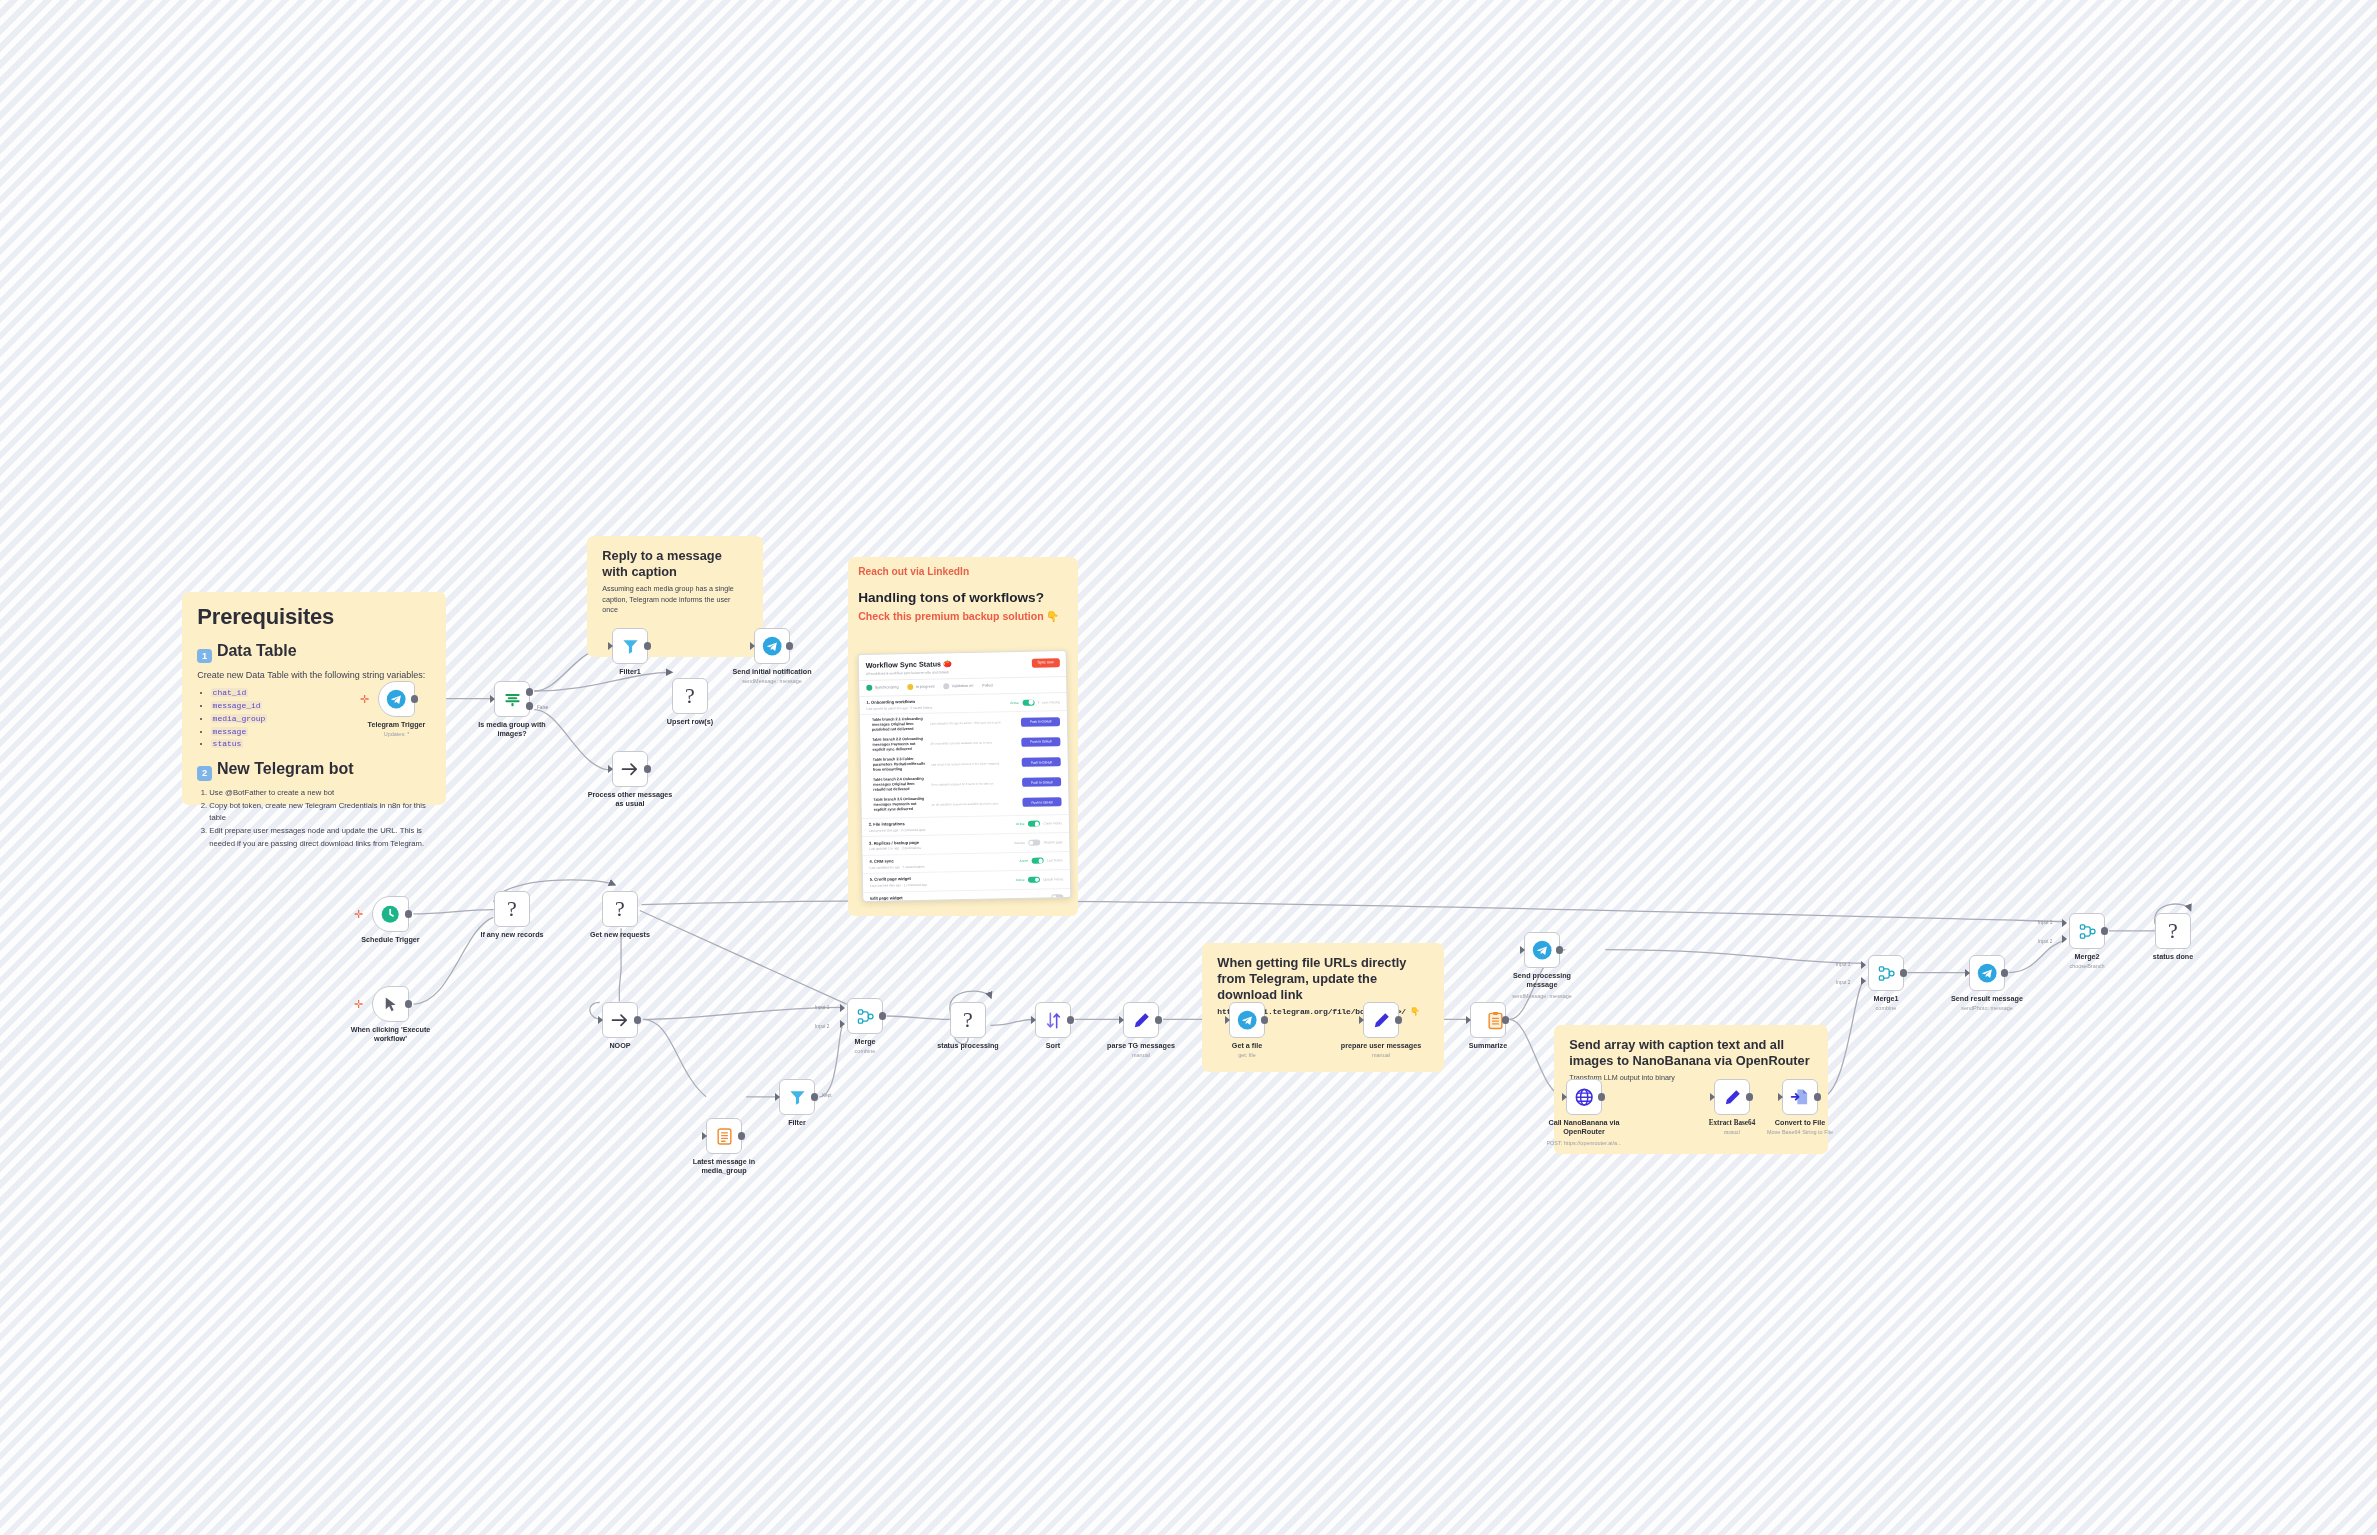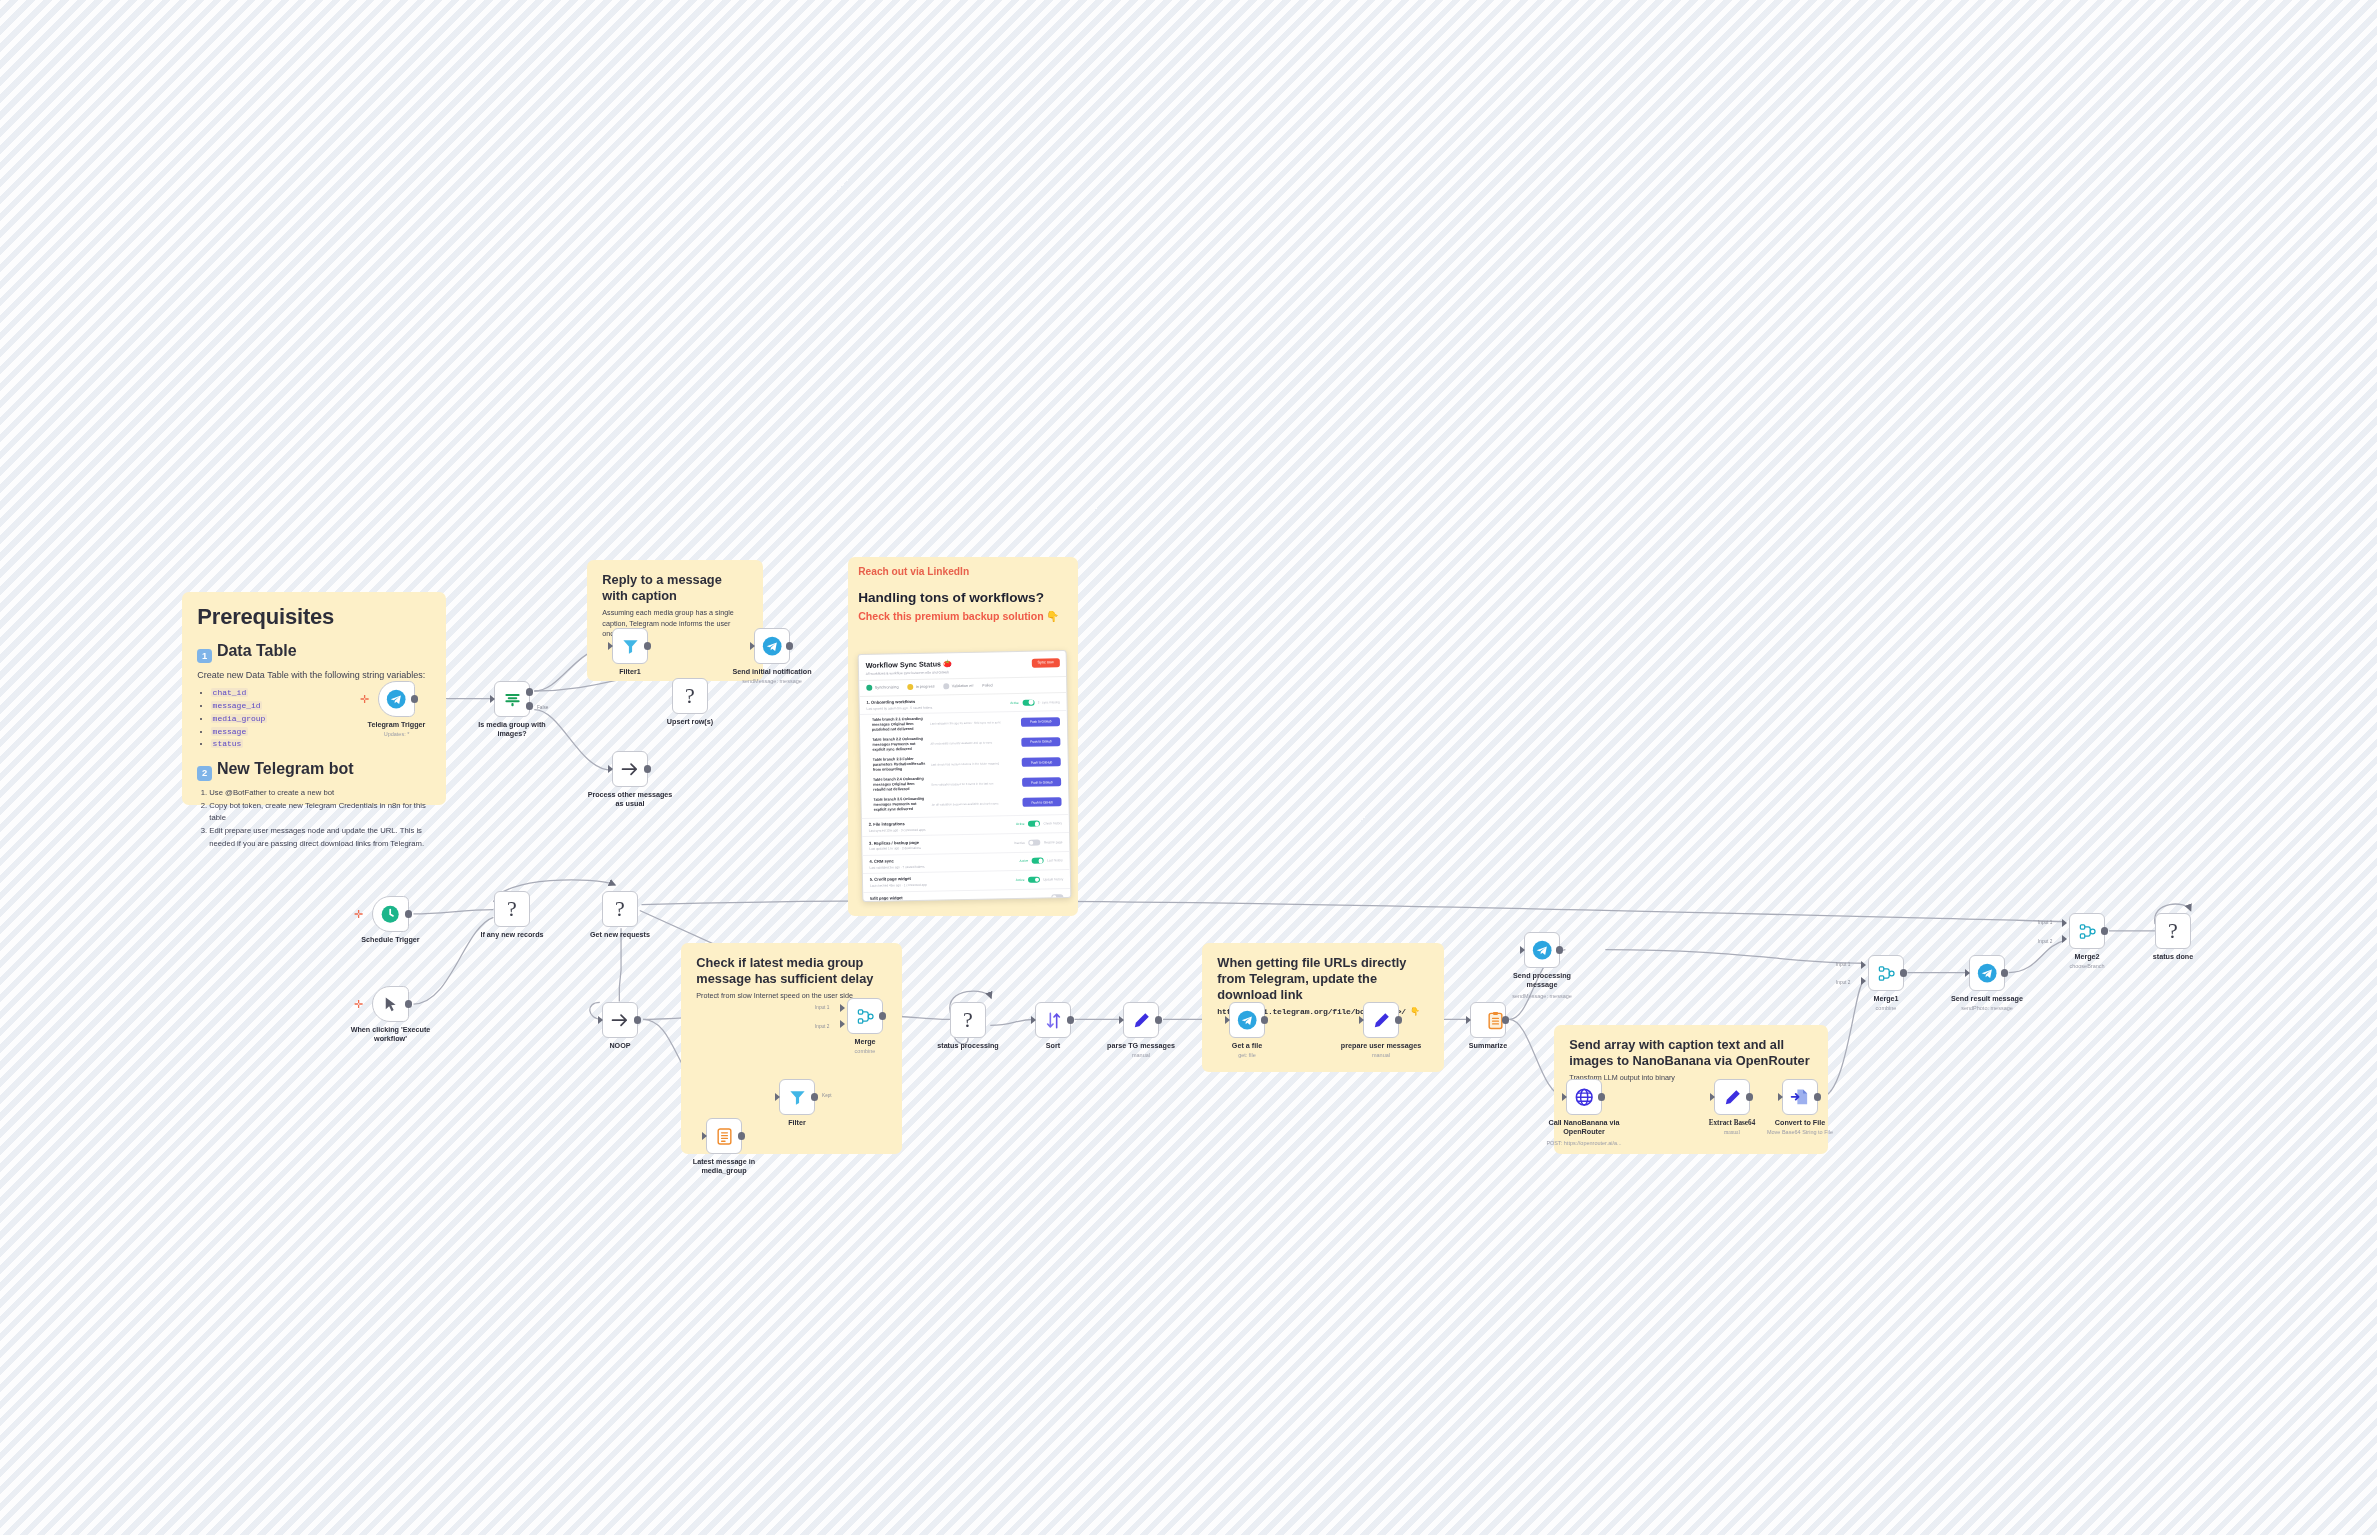--- a/index.html
+++ b/index.html
@@ -225,21 +225,21 @@
     <h2>
       <span class="numbadge">2</span><span>New Telegram bot</span>
     </h2>
     <ol>
       <li>Use @BotFather to create a new bot</li>
       <li>Copy bot token, create new Telegram Credentials in n8n for this table</li>
       <li>Edit prepare user messages node and update the URL. This is needed if you are passing direct download links from Telegram.</li>
     </ol>
   </div>
 
-  <div class="sticky" style="left:587px; top:560px; width:176px; height:121px;">
+  <div class="sticky" style="left:587px; top:536px; width:176px; height:121px;">
     <h3>Reply to a message with caption</h3>
     <p style="font-size:7.2px;">Assuming each media group has a single caption, Telegram node informs the user once</p>
   </div>
 
   <div class="sticky" style="left:848px; top:557px; width:230px; height:359px; padding:8.5px 10.2px;">
     <div class="note-link">Reach out via LinkedIn</div>
     <div class="note-title-dark" style="margin-top:13.6px;">Handling tons of workflows?</div>
     <div class="note-sub">
       <span>Check this premium backup solution</span>
       <span>👇</span>
@@ -372,24 +372,20 @@
         <div style="display:flex;align-items:center;gap:3.4px;">
             <span class="toggle" style="background:#d4d6de">
               <i style="left:0.9px"></i>
             </span>
           </div>
       </div>
     </div>
   </div>
 
 
-  <div class="sticky" style="left:681px; top:943px; width:221px; height:211px;">
-    <h3>Check if latest media group message has sufficient delay</h3>
-    <p style="font-size:7.2px;">Protect from slow Internet speed on the user side</p>
-  </div>
 
   <div class="sticky" style="left:1202px; top:943px; width:242px; height:129px;">
     <h3>When getting file URLs directly from Telegram, update the download link</h3>
     <div class="urlmono">
       <span>https://api.telegram.org/file/bot&lt;TOKEN&gt;/</span>
       <span>👇</span>
     </div>
   </div>
 
   <div class="sticky" style="left:1554px; top:1025px; width:274px; height:129px;">

